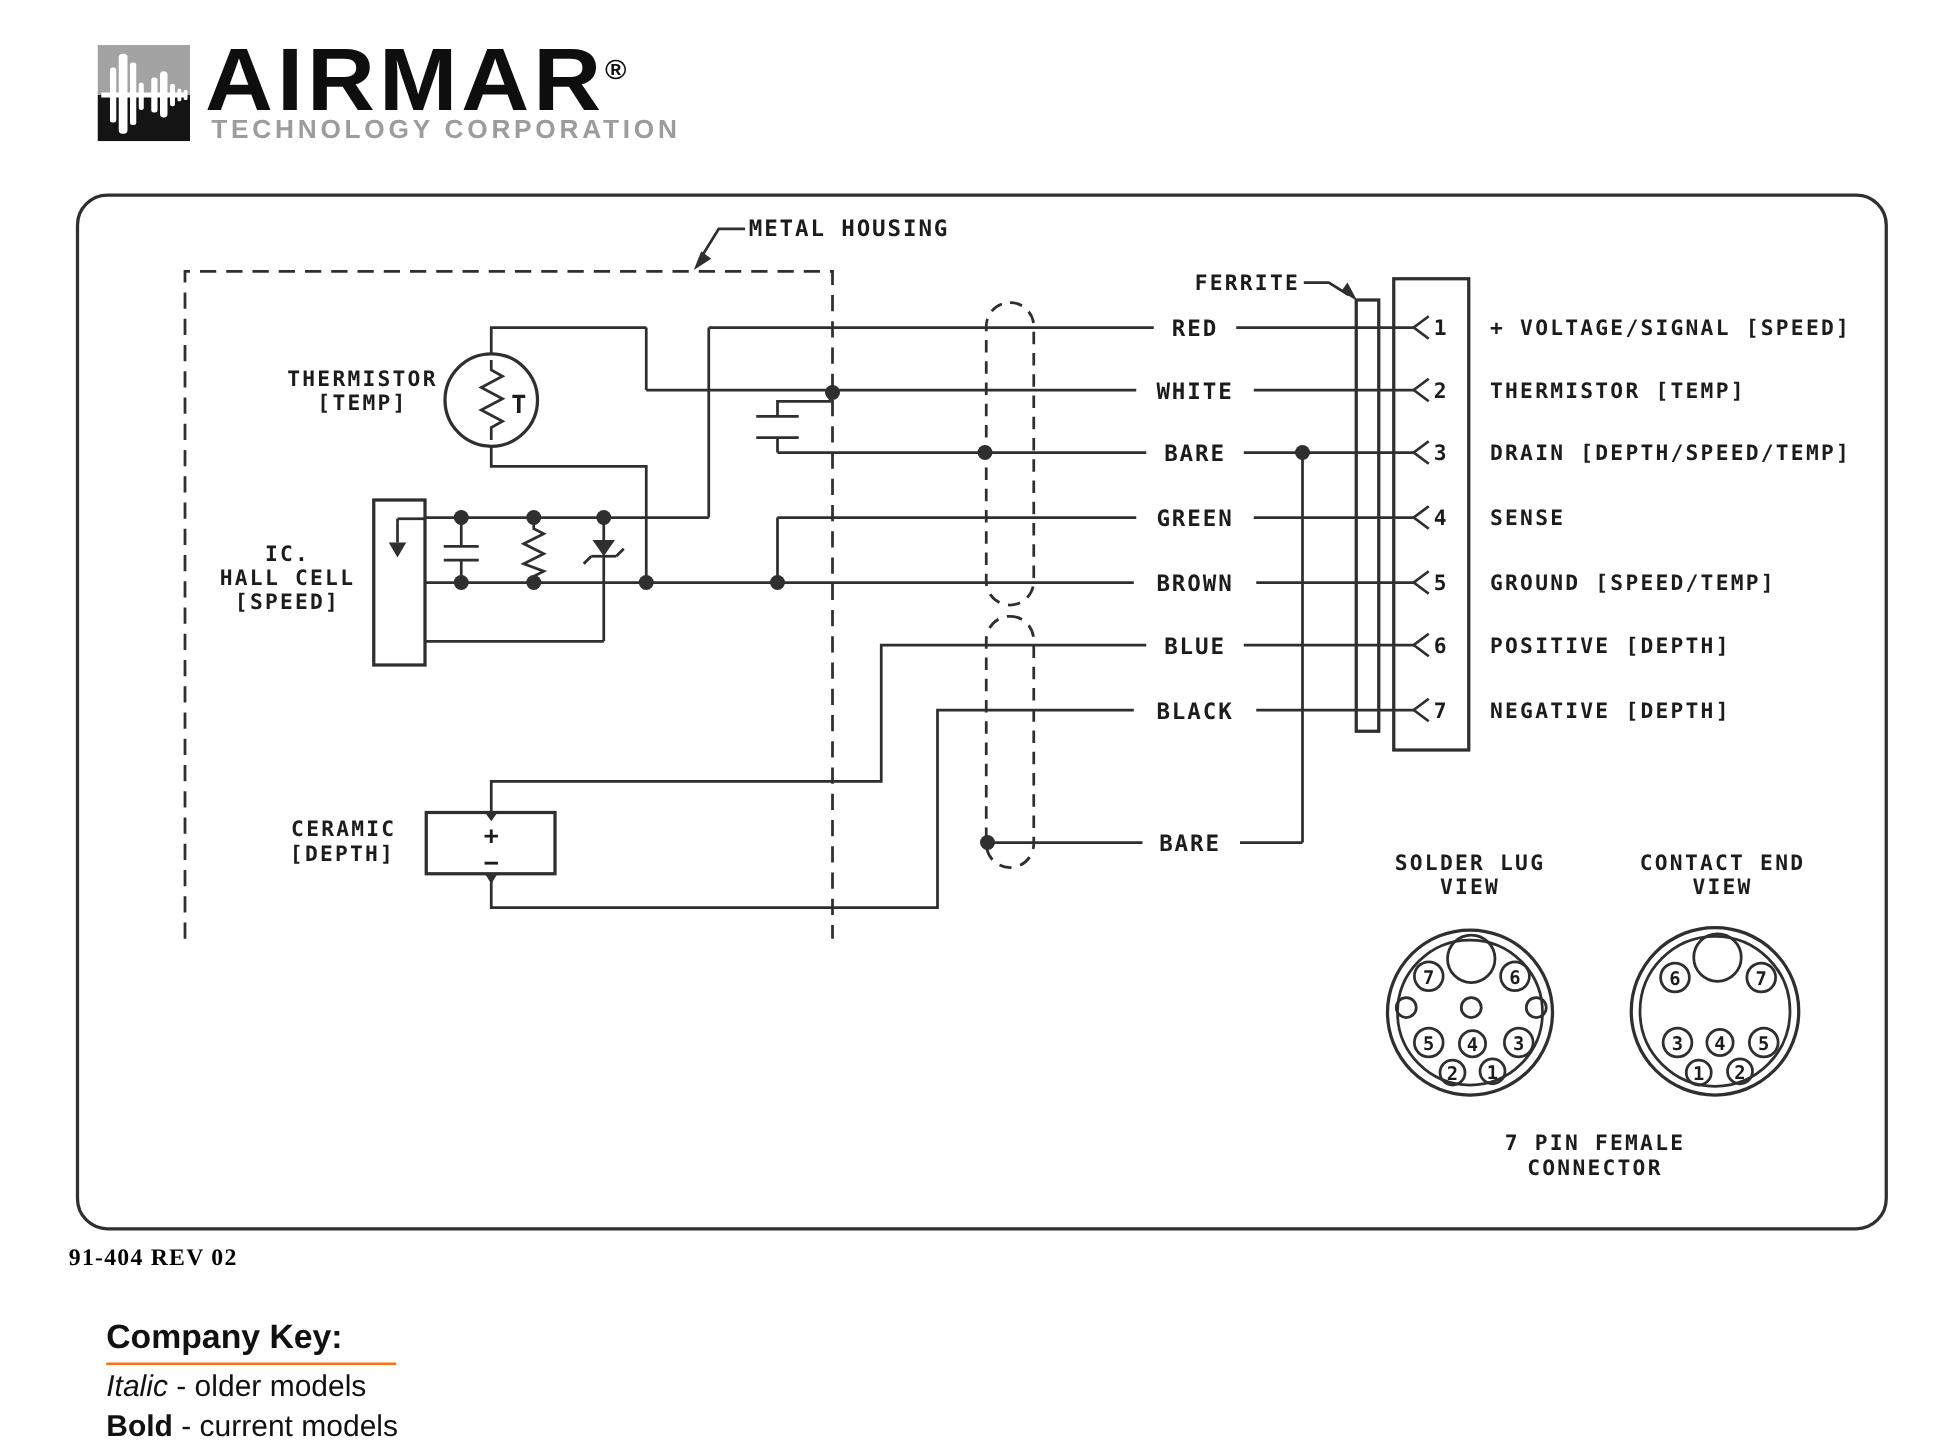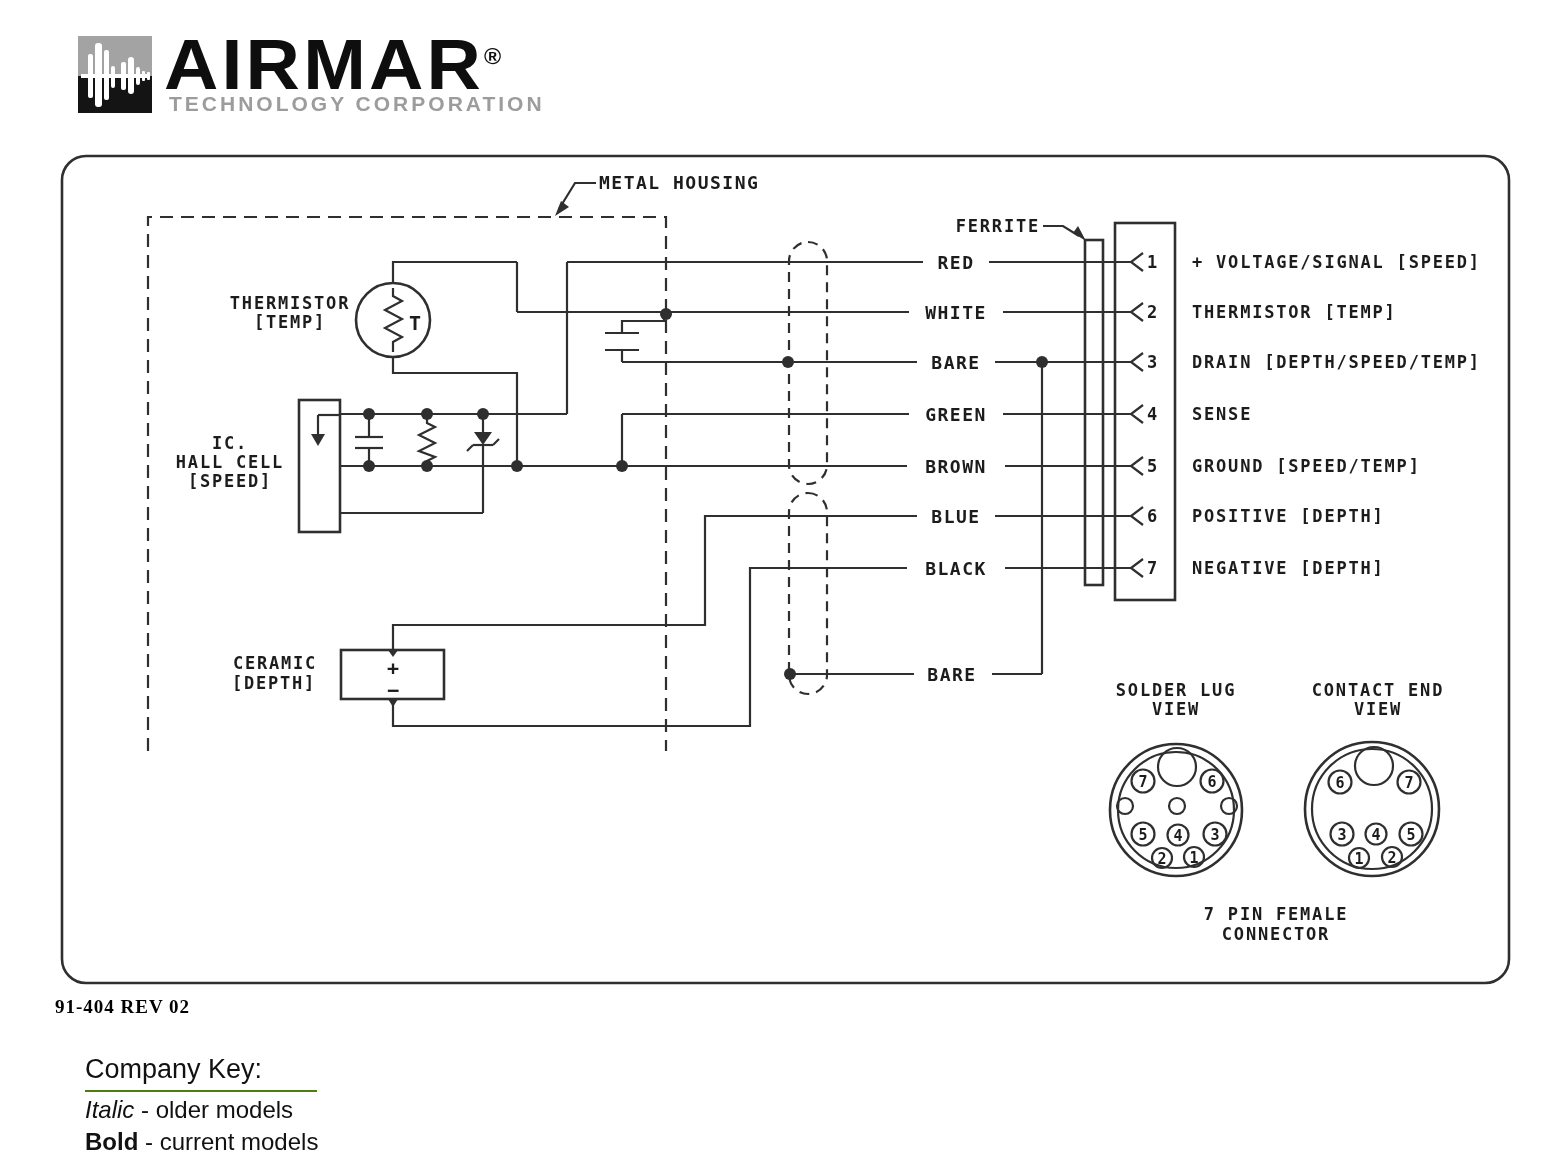--- a/index.html
+++ b/index.html
@@ -25,22 +25,22 @@
   .lblbg{fill:#ffffff;stroke:none;}
   .cad{font-family:"DejaVu Sans Mono",monospace;font-weight:700;fill:#1c1c1c;}
   .t15{font-size:15px;}
   .t17{font-size:17px;letter-spacing:1.8px;}
   .t18{font-size:18px;letter-spacing:1.5px;}
   .t20{font-size:20px;}
   
   #doc-number{position:absolute;left:55px;top:996px;font-family:Liberation Serif, serif;
               font-weight:700;font-size:19px;letter-spacing:1px;color:#000000;}
   #company-key{position:absolute;left:85px;top:1054px;color:#111;}
-  #company-key .ck-title{font-size:27px;font-weight:400;padding-bottom:5px;
-              border-bottom:2px solid #4d7c0f;display:inline-block;min-width:232px;}
+  #company-key .ck-title{font-size:27px;font-weight:700;padding-bottom:5px;
+              border-bottom:2px solid #f97316;display:inline-block;min-width:232px;}
   #company-key .ck-line{font-size:24px;margin-top:4px;}
   .it{font-style:italic;}
   .bd{font-weight:800;}
 </style>
 </head>
 <body>
 
 <div id="canvas">
 
   <div id="logo">

